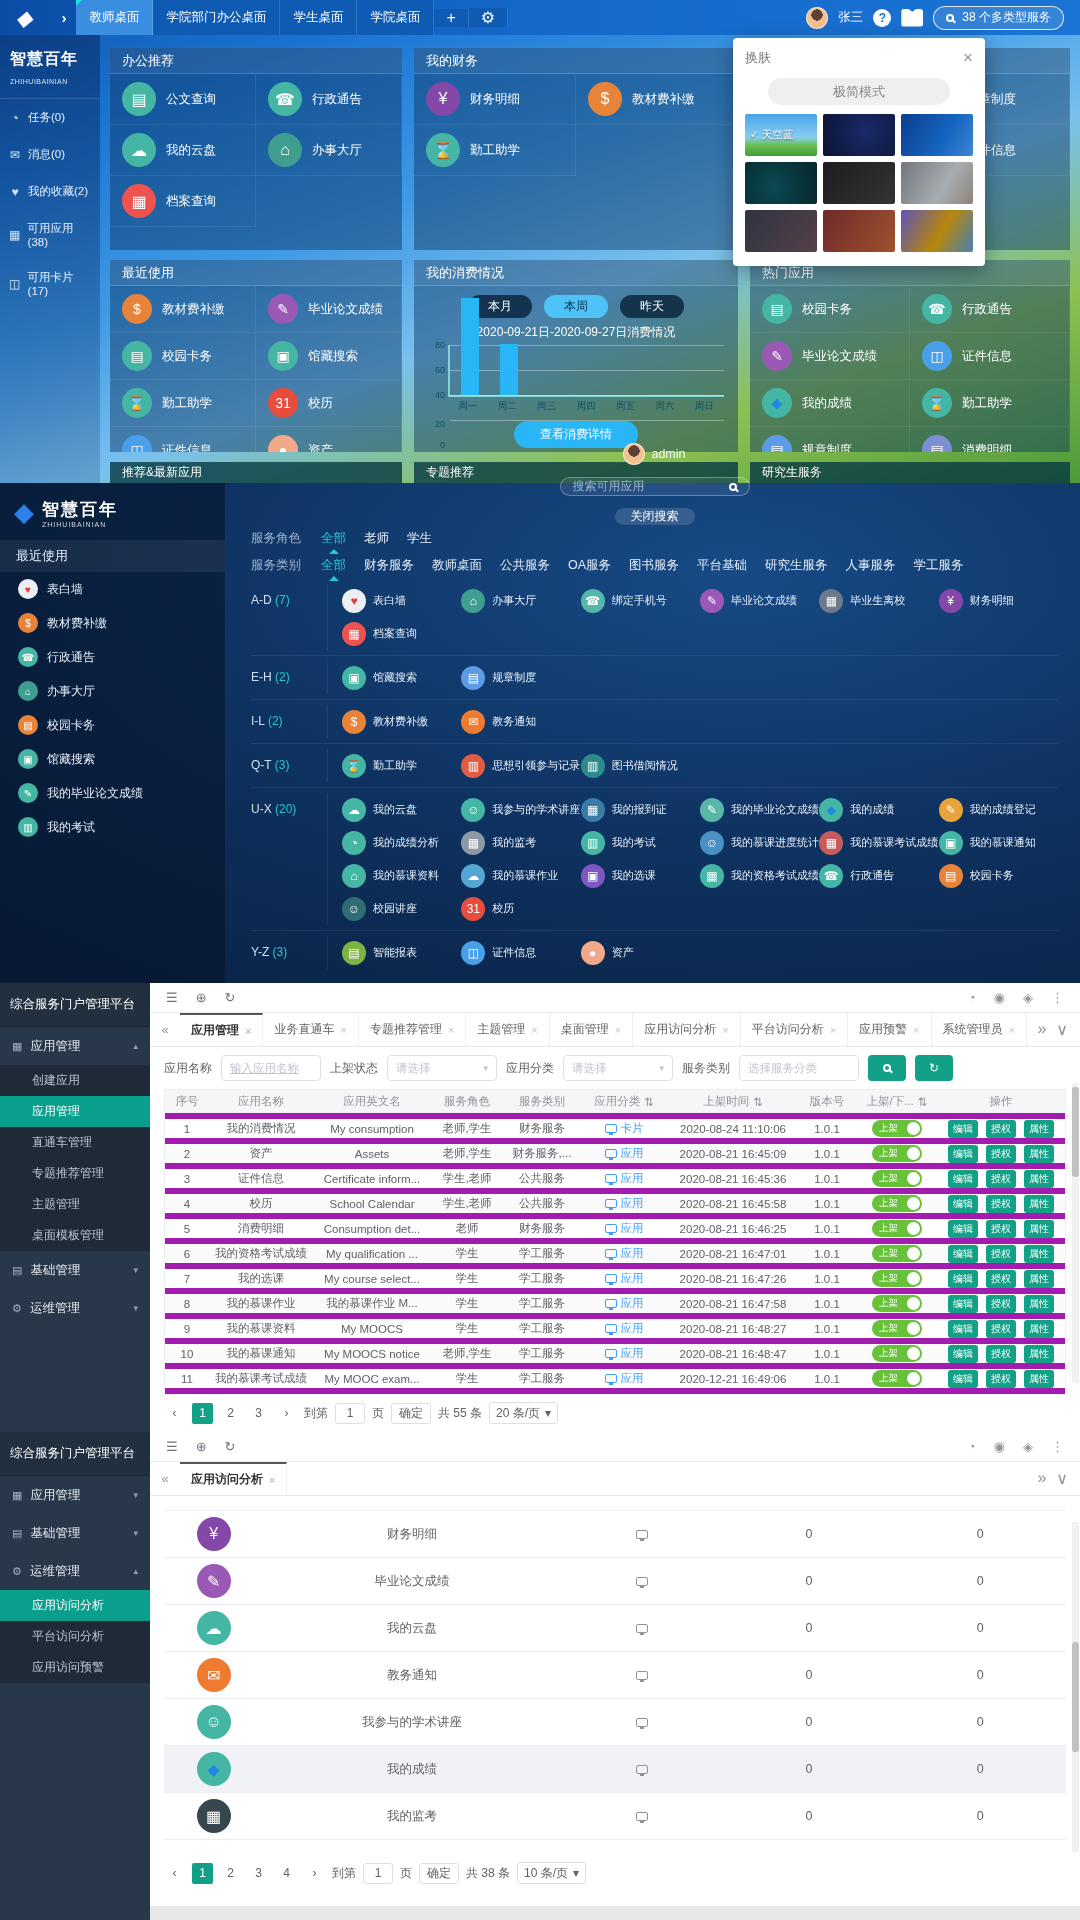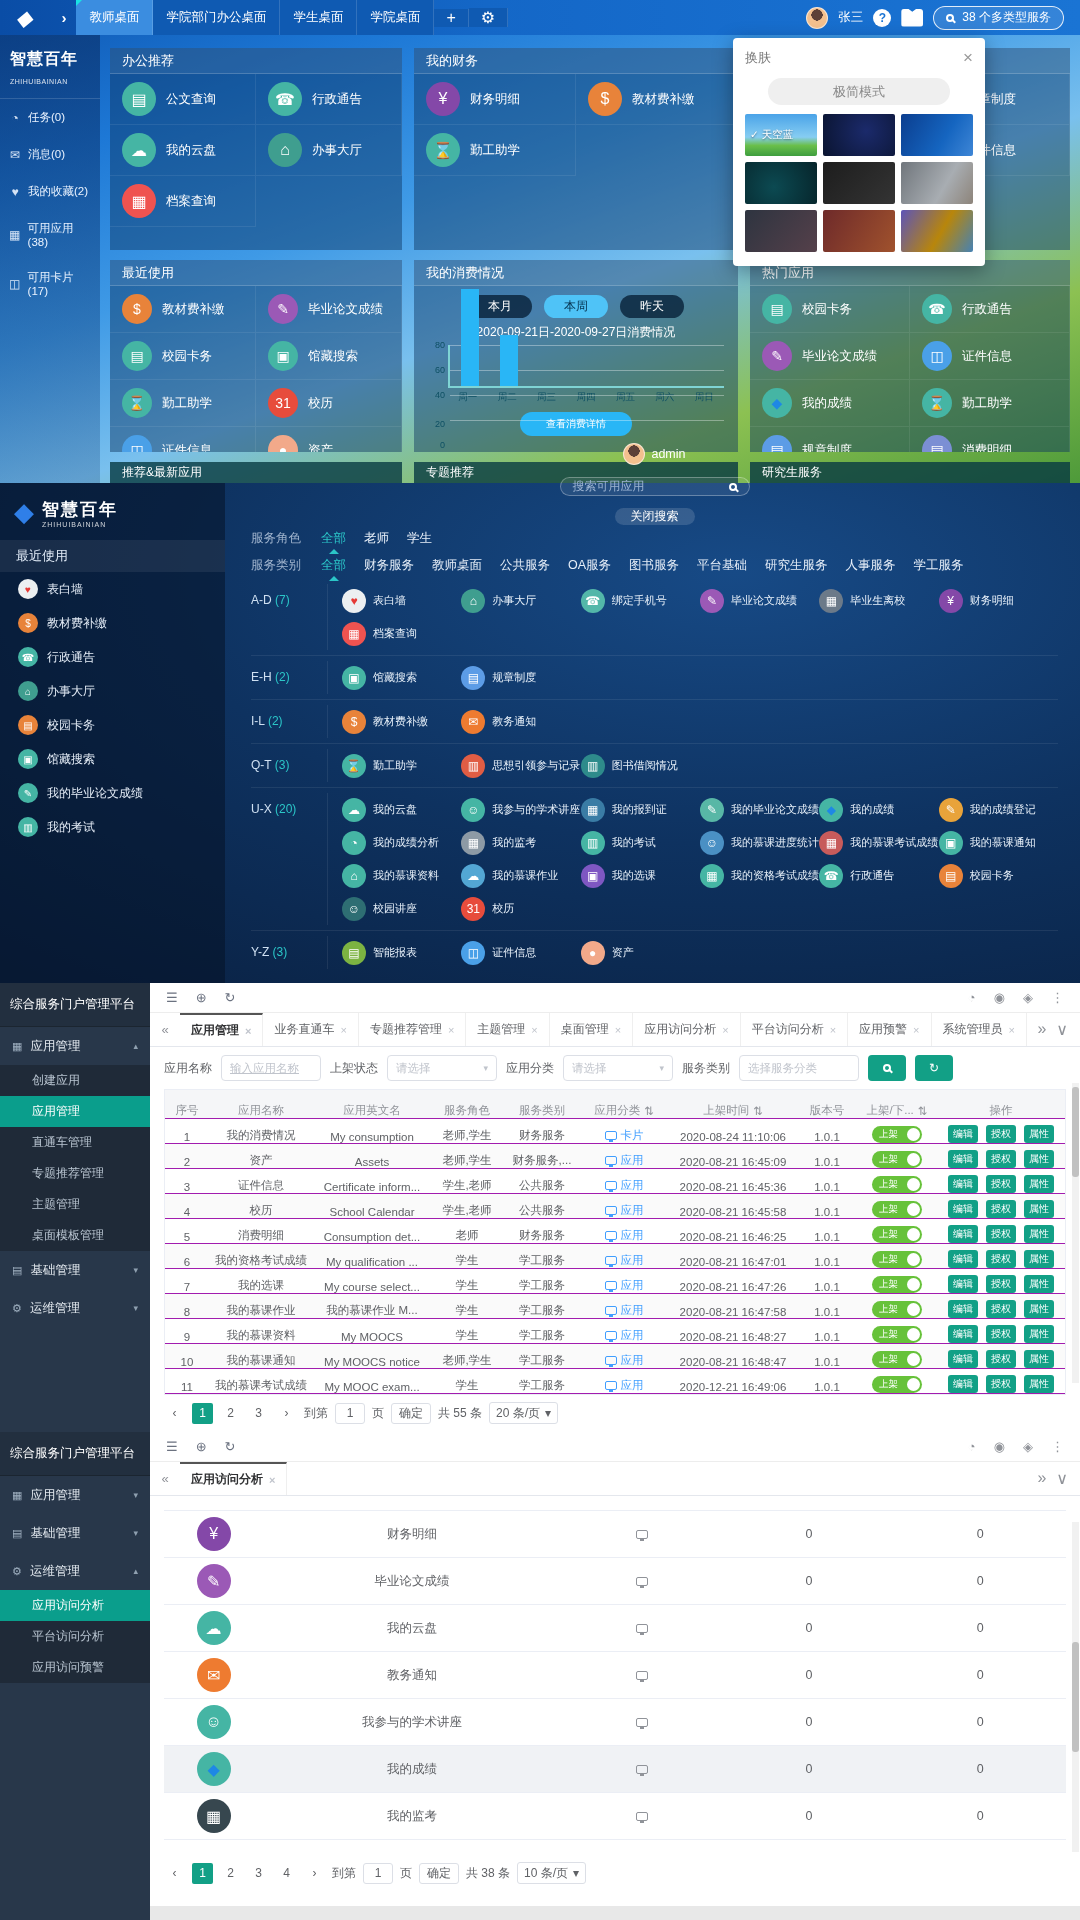--- a/index.html
+++ b/index.html
@@ -44,21 +44,21 @@
   .ctabs{display:flex;gap:12px;justify-content:center;margin:9px 0 4px;}
   .ctab{background:rgba(8,32,56,.8);color:#fff;border-radius:12px;padding:3px 20px;font-size:12px;}
   .ctab.act{background:#4fc3f7;color:#04314e;}
   .ctitle{text-align:center;color:#fff;font-size:12px;margin:2px 0 4px;}
   .chart{position:relative;margin:0 14px 0 34px;height:100px;border-left:2px solid #7fd4d4;border-bottom:2px solid #7fd4d4;}
   .gline{position:absolute;left:0;right:0;height:1px;background:rgba(255,255,255,.35);}
   .ytick{position:absolute;right:100%;margin-right:5px;font-size:9px;color:#0e4f63;transform:translateY(-50%);}
   .bar{position:absolute;bottom:0;width:18px;background:#29b6f6;}
   .xlabs{display:flex;margin:3px 14px 0 34px;}
   .xlab{flex:1;text-align:center;font-size:9.5px;color:#0e4f63;}
-  .cbtn{margin:8px auto 16px;background:#29b6f6;color:#fff;border-radius:14px;padding:5px 26px;font-size:10px;width:fit-content;}
+  .cbtn{margin:8px auto 4px;background:#29b6f6;color:#fff;border-radius:14px;padding:5px 26px;font-size:12px;width:fit-content;}
   
   .skin{position:absolute;left:733px;top:38px;width:252px;background:#fff;border-radius:4px;box-shadow:0 5px 20px rgba(0,0,0,.35);padding:10px 12px 14px;z-index:6;}
   .skin-hd{display:flex;justify-content:space-between;align-items:center;color:#777;font-size:13px;}
   .skin-x{color:#999;font-size:17px;}
   .skin-mode{margin:10px auto 2px;background:#efefef;border-radius:14px;height:27px;width:182px;display:flex;align-items:center;justify-content:center;color:#888;font-size:13px;}
   .skin-grid{display:grid;grid-template-columns:repeat(3,1fr);gap:6px;margin-top:9px;}
   .thumb{height:42px;border-radius:2px;position:relative;display:flex;align-items:center;padding-left:5px;}
   .thumb span{color:#fff;font-size:10.5px;text-shadow:0 1px 2px rgba(0,0,0,.5);}
 
   
@@ -107,21 +107,21 @@
   .tb-ctl{width:30px;text-align:center;color:#909399;font-size:13px;}
   .atab{display:flex;align-items:center;gap:6px;padding:0 11px;height:100%;border-right:1px solid #efefef;font-size:12px;white-space:nowrap;}
   .atab.act{border-top:2px solid #555;font-weight:bold;color:#303133;}
   .atab-x{color:#c0c4cc;font-size:11px;}
   .tb-right{margin-left:auto;display:flex;gap:10px;padding-right:12px;color:#909399;}
   .filters{flex:0 0 42px;display:flex;align-items:center;gap:9px;padding:0 14px;font-size:12px;color:#606266;}
   .f-inp{height:26px;border:1px solid #dcdfe6;border-radius:4px;display:flex;align-items:center;padding:0 8px;color:#c0c4cc;font-size:11.5px;}
   .f-inp .car{margin-left:auto;color:#c0c4cc;font-size:9px;}
   .f-btn{width:38px;height:26px;background:#12a086;border-radius:4px;color:#fff;display:flex;align-items:center;justify-content:center;font-size:12px;}
   .tbl{margin:0 14px;border:1px solid #ebeef5;font-size:11.5px;color:#606266;}
-  .tr{display:flex;align-items:flex-end;height:25px;border-bottom:1px solid #a21caf;}
+  .tr{display:flex;align-items:center;height:25px;border-bottom:6px solid #a21caf;}
   .tr.hd{background:#f5f6f8;color:#909399;height:29px;}
   .tr:nth-child(odd):not(.hd){background:#fafafa;}
   .td{text-align:center;overflow:hidden;white-space:nowrap;display:flex;align-items:center;justify-content:center;gap:4px;}
   .blue{color:#409eff;}
   .mon{width:12px;height:9px;border:1px solid currentColor;border-radius:2px;position:relative;display:inline-block;}
   .mon::after{content:"";position:absolute;left:3px;right:3px;bottom:-3px;border-bottom:2px solid currentColor;}
   .tgl{width:50px;height:17px;border-radius:9px;background:#67c23a;position:relative;color:#fff;font-size:9.5px;display:flex;align-items:center;padding-left:7px;}
   .tgl::after{content:"";position:absolute;right:2px;top:2px;width:13px;height:13px;border-radius:50%;background:#fff;}
   .abtn{font-size:10px;padding:2px 5px;background:#12a086;color:#fff;border-radius:3px;margin:0 2px;}
   .pgn{display:flex;align-items:center;gap:7px;padding:7px 14px;font-size:12px;color:#606266;}

